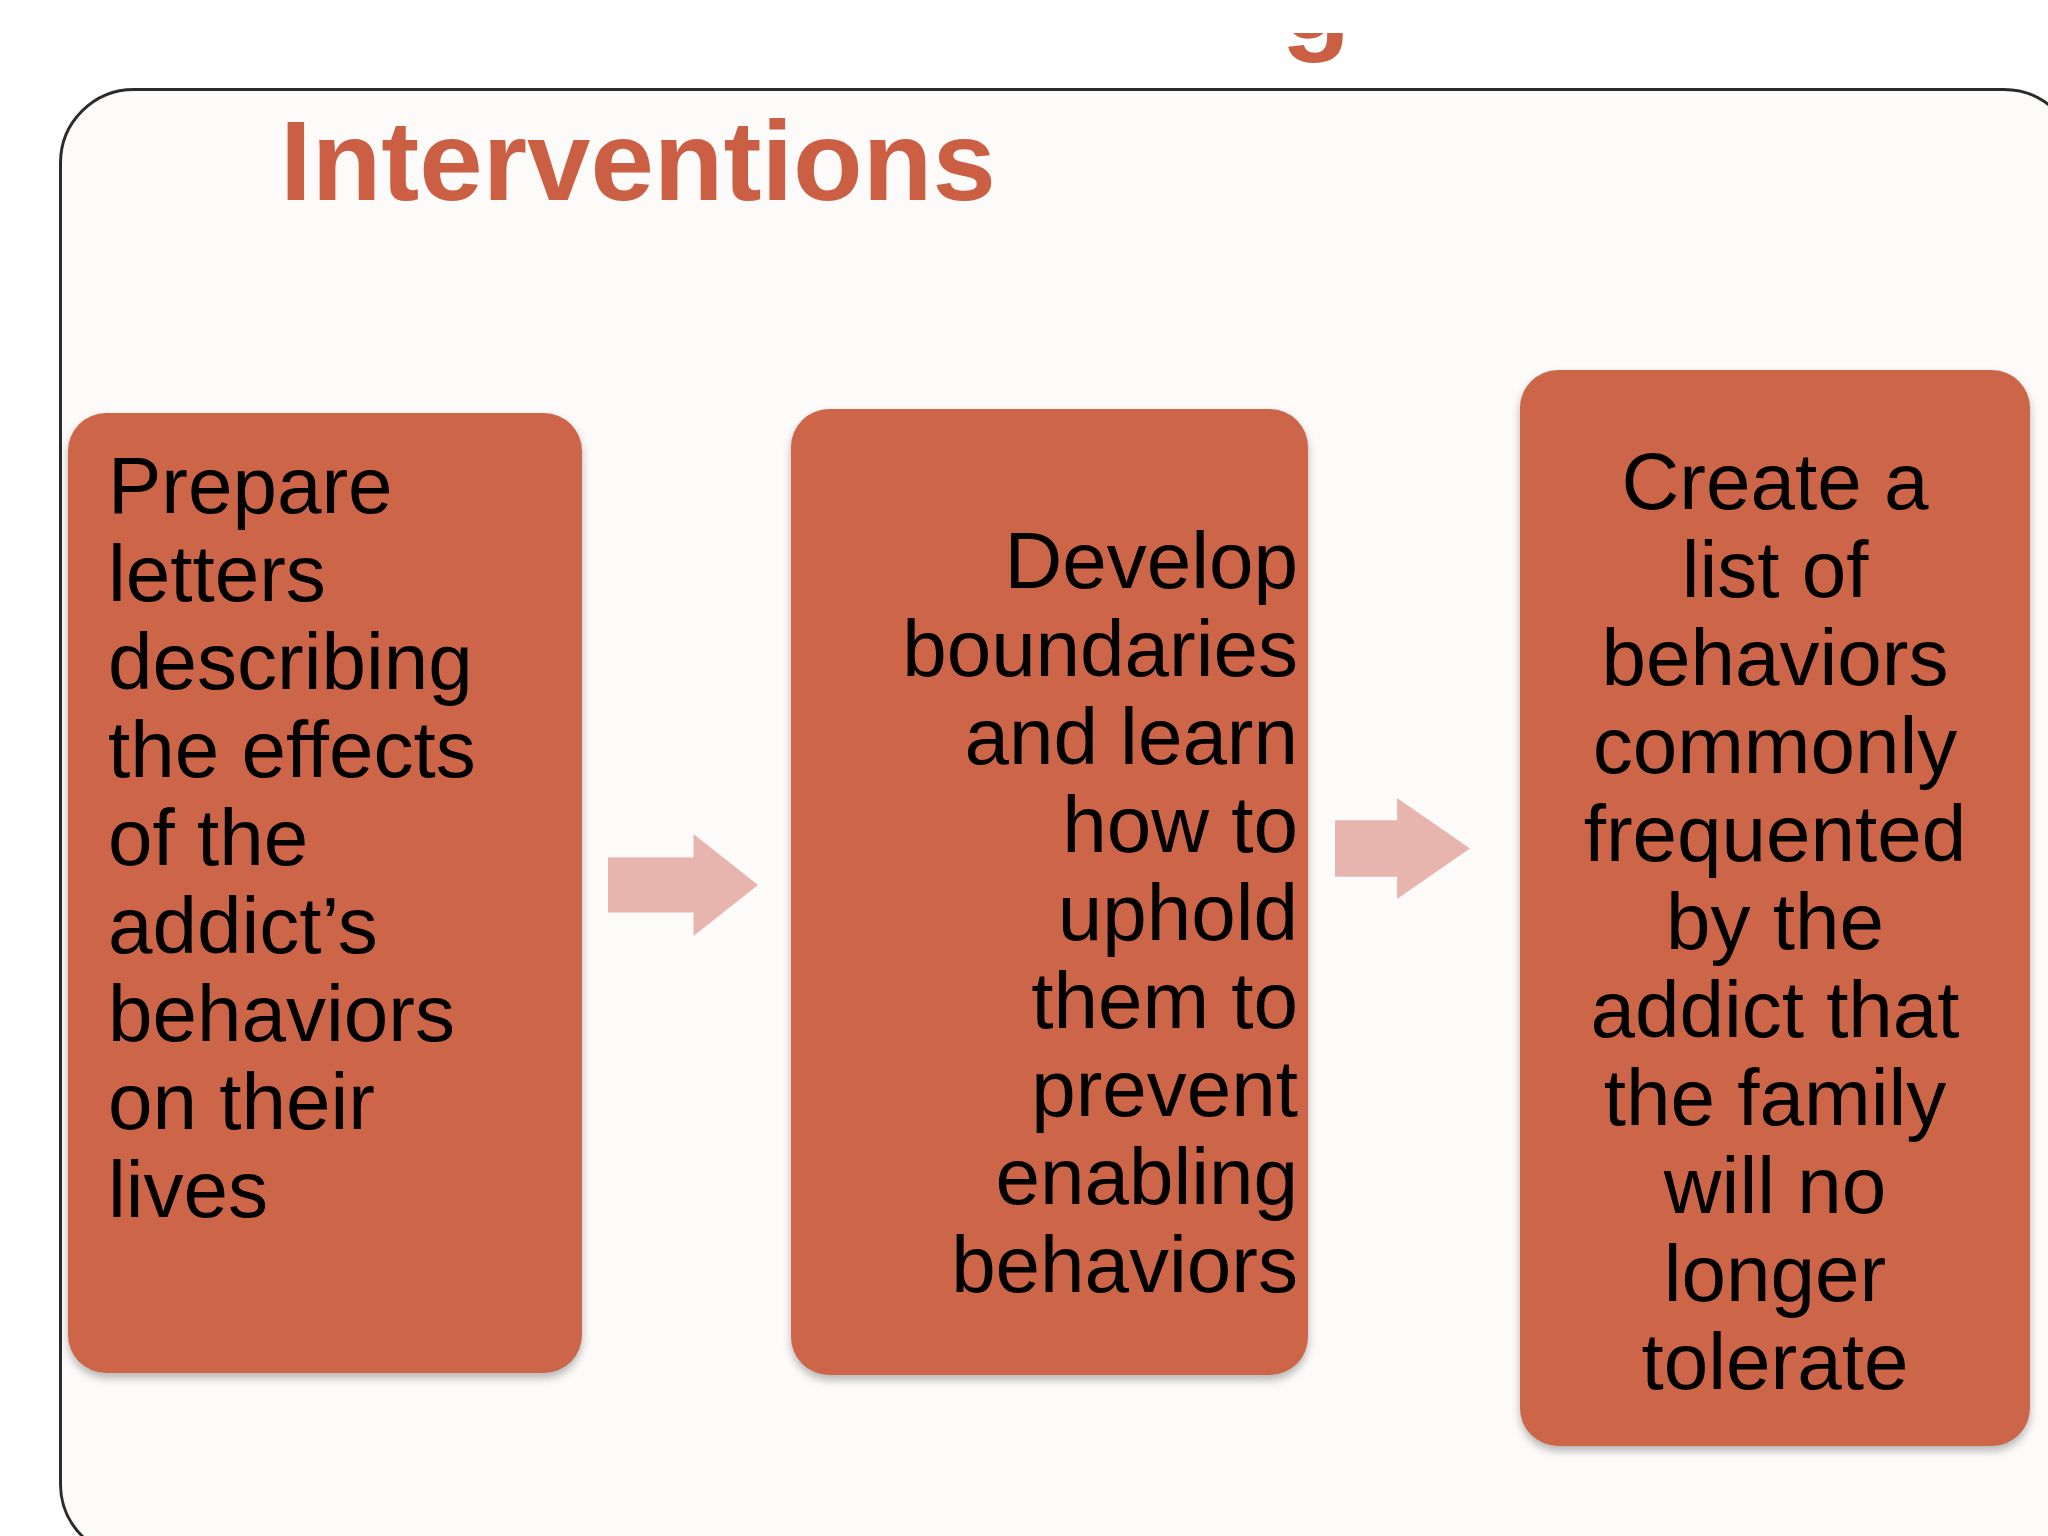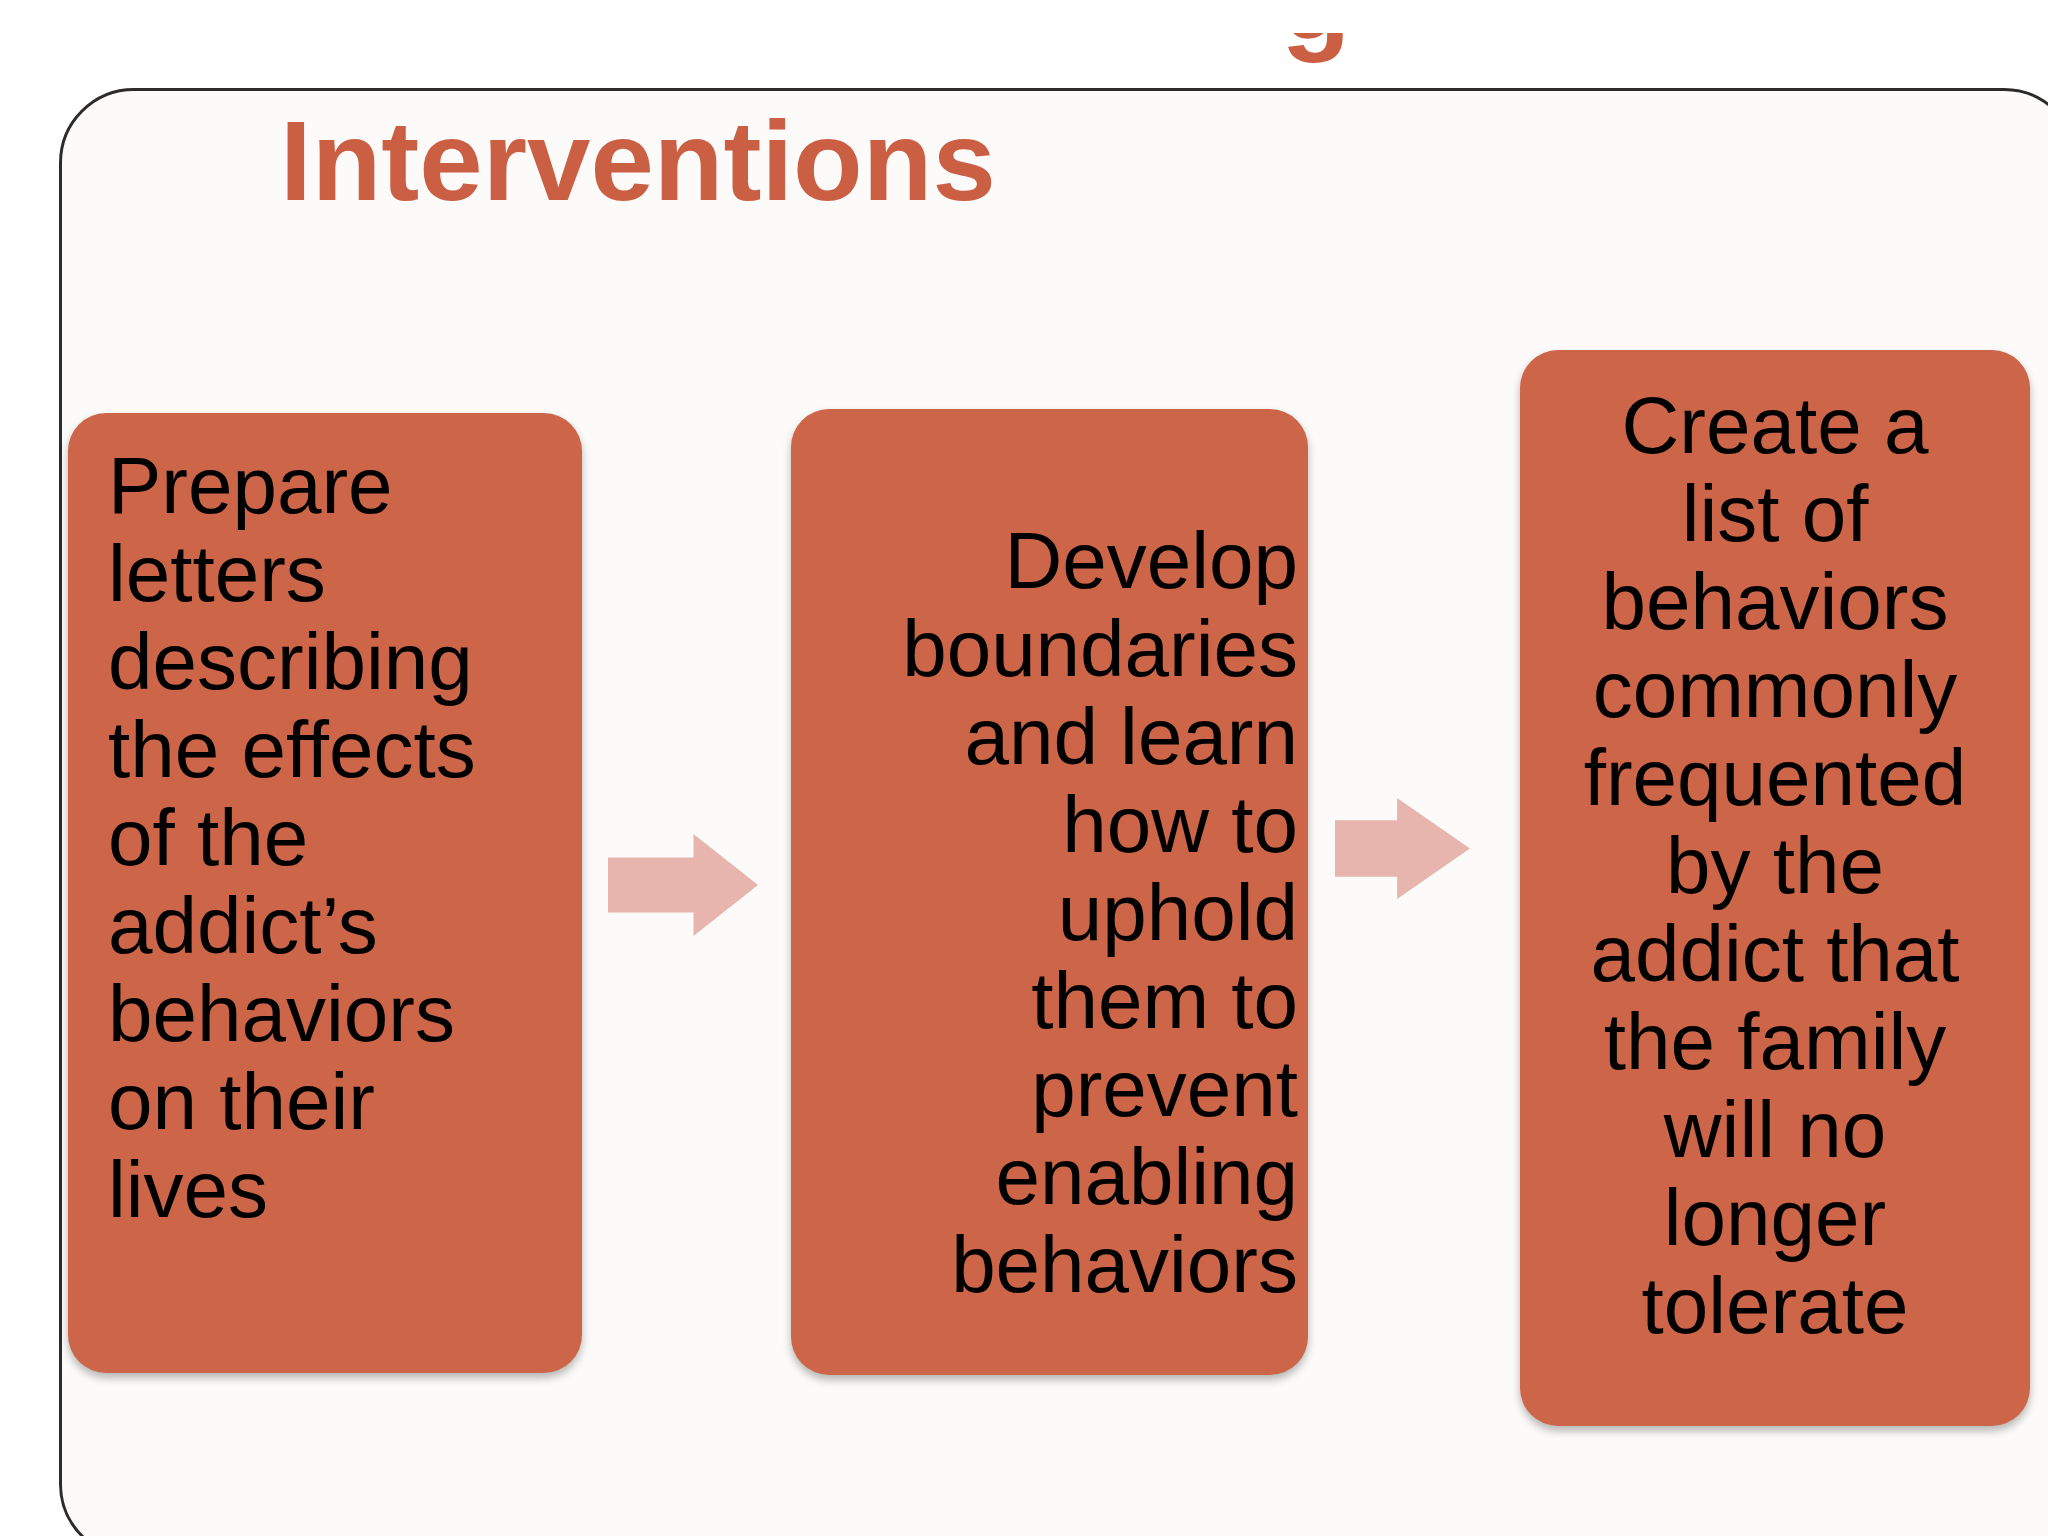--- a/index.html
+++ b/index.html
@@ -70,23 +70,23 @@
     padding: 29px 18px 0 40px;
     text-align: left;
   }
   .box2 {
     left: 718px; top: 307px;  
     width: 517px; height: 966px;
     padding: 108px 10px 0 10px;
     text-align: right;
   }
   .box3 {
-    left: 1447px; top: 248px; 
+    left: 1447px; top: 268px; 
     width: 510px; height: 1076px;
-    padding: 32px 10px 0 10px;
+    padding: 68px 10px 0 10px;
     text-align: center;
   }
   .arrow {
     position: absolute;
     background: var(--arrow-fill);
     z-index: 2;
   }
   .arrow1 {
     left: 535px; top: 732px;  
     width: 150px; height: 102px;

